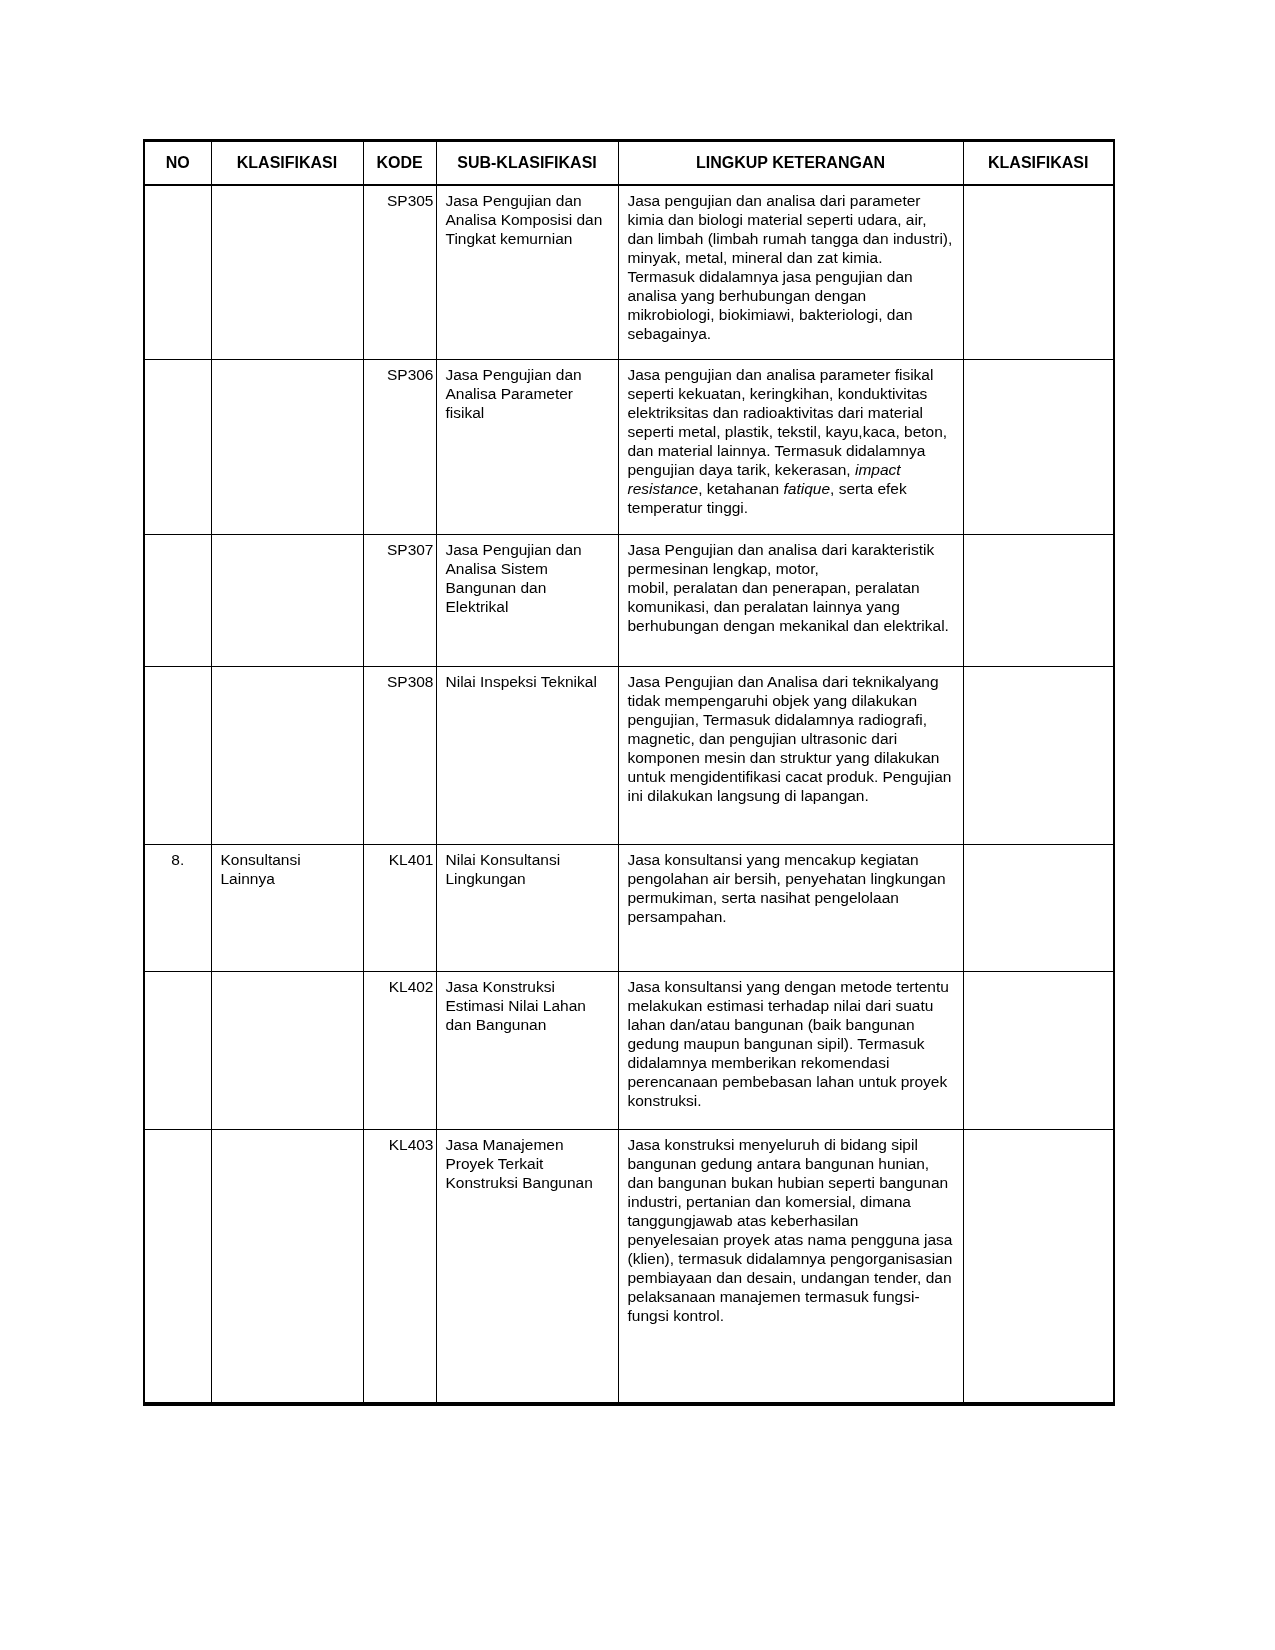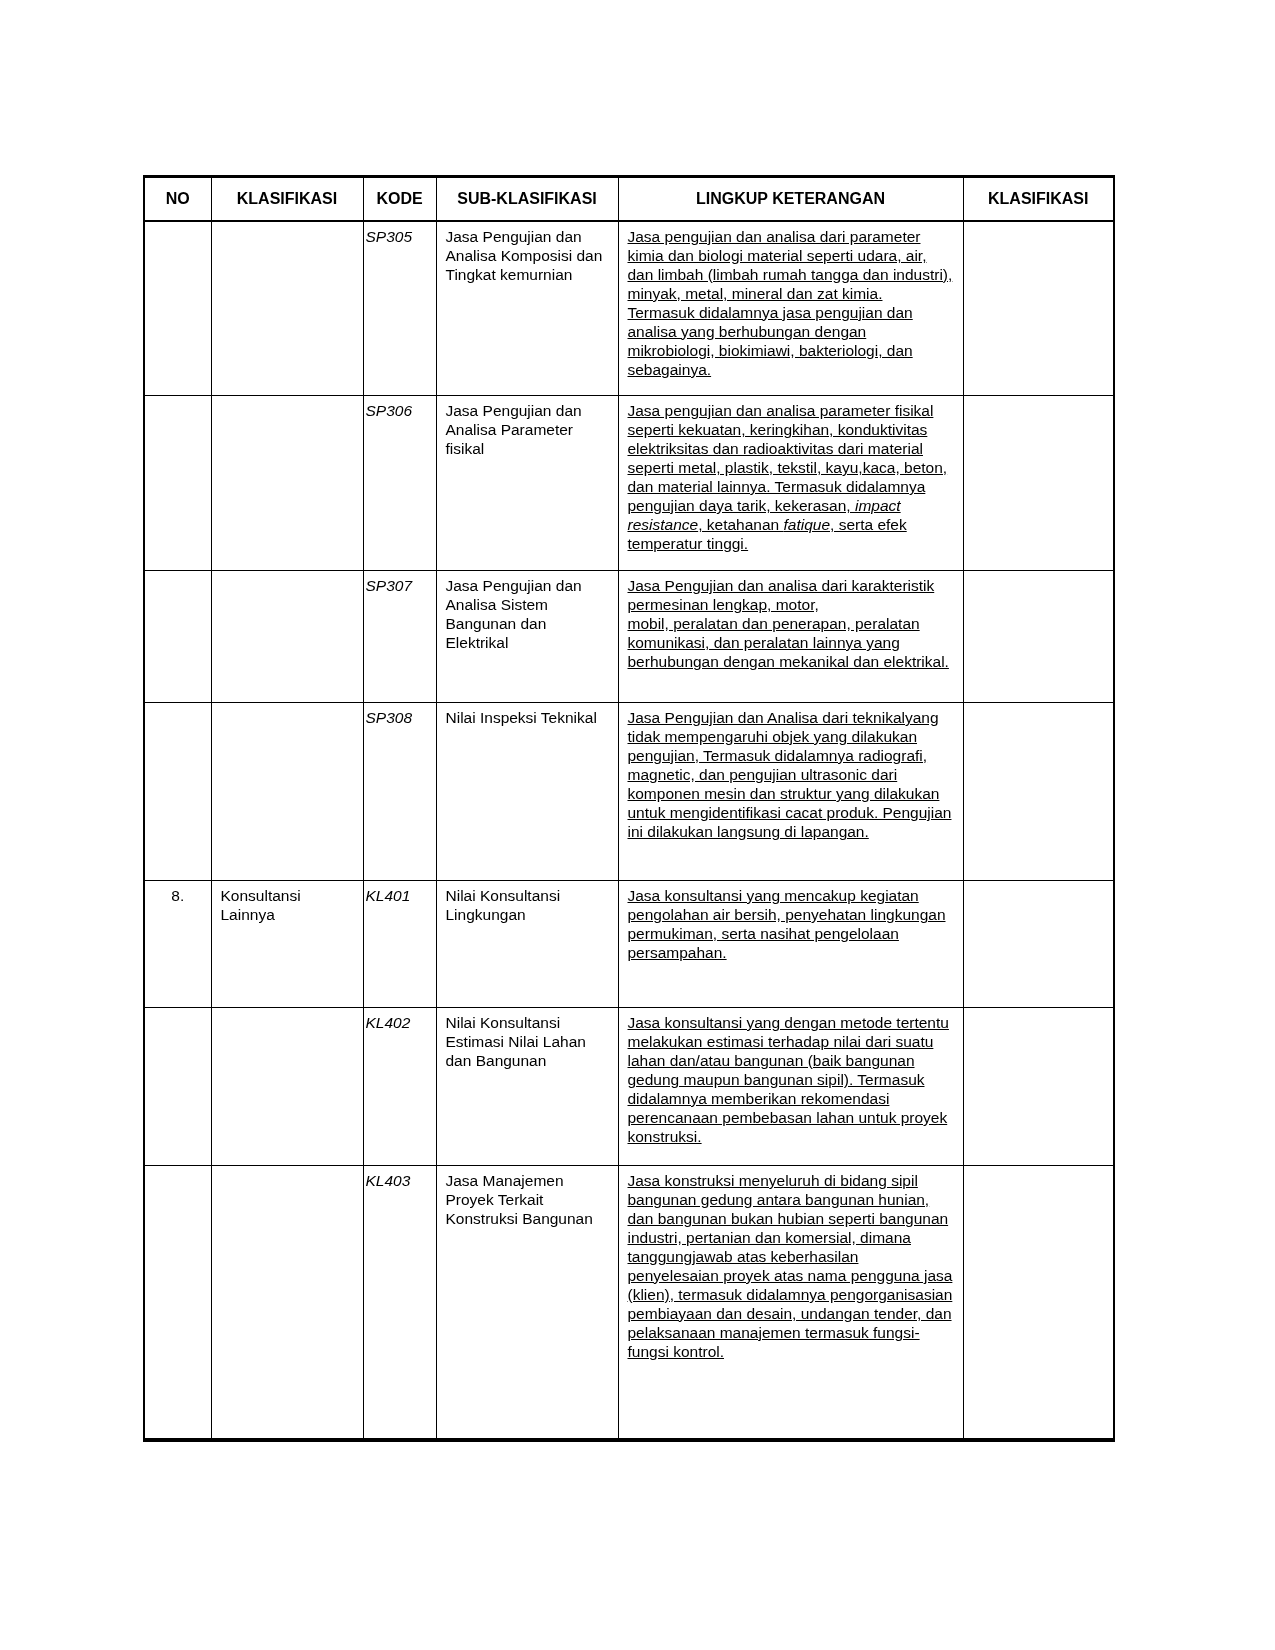--- a/index.html
+++ b/index.html
@@ -14,42 +14,41 @@
   .doc-table {
     position: absolute;
     left: 143px;
     top: 139px;
     width: 970px;
     border-collapse: collapse;
     table-layout: fixed;
     border: 2px solid #000;
     border-top: 3px solid #000;
     border-bottom: 4px solid #000;
-    margin-top: 36px;
   }
   .doc-table th, .doc-table td {
     border: 1.5px solid #000;
     vertical-align: top;
     font-size: 15.5px;
     line-height: 19px;
     padding: 5px 9px;
     overflow: hidden;
   }
   .doc-table thead th {
     height: 44px;
     vertical-align: middle;
     text-align: center;
     font-weight: bold;
     font-size: 16px;
     border-bottom: 2px solid #000;
     padding: 2px 4px;
   }
   td.col-no   { text-align: center; }
-  td.col-kode { text-align: left; padding-left: 2px; padding-right: 2px; font-style: italic; }
-  td.col-lingkup { white-space: pre-line; text-decoration: underline; }
+  td.col-kode { text-align: right; padding-left: 2px; padding-right: 2px; }
+  td.col-lingkup { white-space: pre-line; }
   td.col-lingkup em { font-style: italic; }
   
   tbody tr:nth-child(1) { height: 175px; }
   tbody tr:nth-child(2) { height: 175px; }
   tbody tr:nth-child(3) { height: 132px; }
   tbody tr:nth-child(4) { height: 178px; }
   tbody tr:nth-child(5) { height: 127px; }
   tbody tr:nth-child(6) { height: 158px; }
   tbody tr:nth-child(7) { height: 274px; }
 </style>
@@ -119,21 +118,21 @@
     <td class="col-kode">KL401</td>
     <td class="col-sub">Nilai Konsultansi Lingkungan</td>
     <td class="col-lingkup"><span>Jasa konsultansi yang mencakup kegiatan pengolahan air bersih, penyehatan lingkungan permukiman, serta nasihat pengelolaan persampahan.</span></td>
     <td class="col-ket"></td>
   </tr>
 
   <tr>
     <td class="col-no"></td>
     <td class="col-klas"></td>
     <td class="col-kode">KL402</td>
-    <td class="col-sub">Nilai Konsultansi Estimasi Nilai Lahan dan Bangunan</td>
+    <td class="col-sub">Jasa Konstruksi Estimasi Nilai Lahan dan Bangunan</td>
     <td class="col-lingkup"><span>Jasa konsultansi yang dengan metode tertentu melakukan estimasi terhadap nilai dari suatu lahan dan/atau bangunan (baik bangunan gedung maupun bangunan sipil). Termasuk didalamnya memberikan rekomendasi perencanaan pembebasan lahan untuk proyek konstruksi.</span></td>
     <td class="col-ket"></td>
   </tr>
 
   <tr>
     <td class="col-no"></td>
     <td class="col-klas"></td>
     <td class="col-kode">KL403</td>
     <td class="col-sub">Jasa Manajemen Proyek Terkait Konstruksi Bangunan</td>
     <td class="col-lingkup"><span>Jasa konstruksi menyeluruh di bidang sipil bangunan gedung antara bangunan hunian, dan bangunan bukan hubian seperti bangunan industri, pertanian dan komersial, dimana tanggungjawab atas keberhasilan penyelesaian proyek atas nama pengguna jasa (klien), termasuk didalamnya pengorganisasian pembiayaan dan desain, undangan tender, dan pelaksanaan manajemen termasuk fungsi-fungsi kontrol.</span></td>

